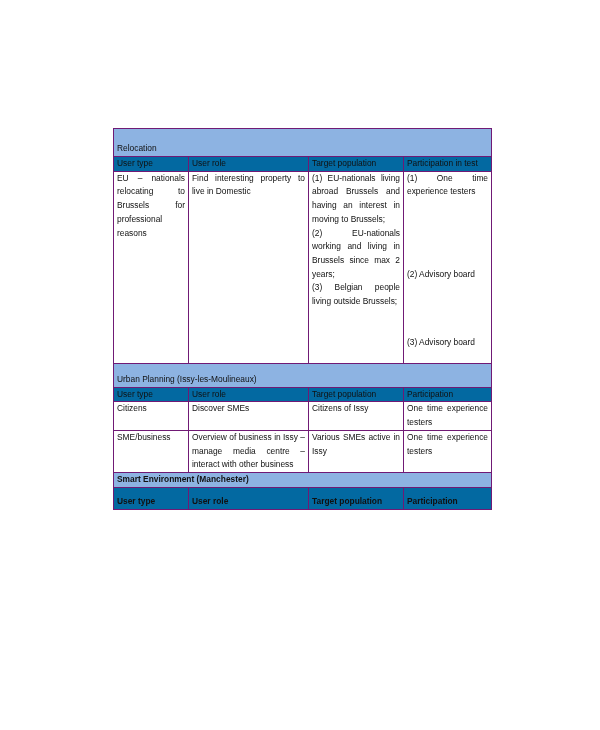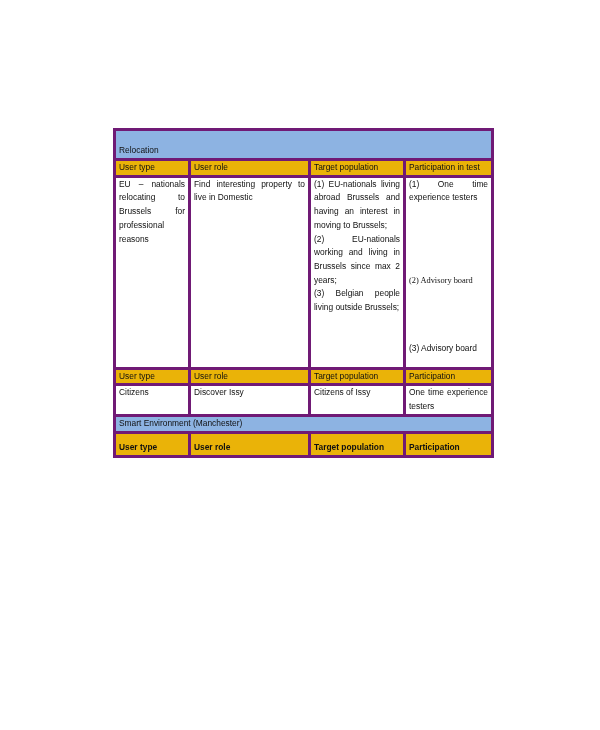--- a/index.html
+++ b/index.html
@@ -8,25 +8,25 @@
     font-family: "Liberation Sans", sans-serif;
     position: relative; overflow: hidden;
   }
   .page { position: absolute; left: 0; top: 0; width: 600px; height: 730px; background: #fff; }
   table.doc {
     position: absolute; left: 113px; top: 128px; width: 378px;
     border-collapse: collapse; table-layout: fixed;
     font-size: 8.4px; line-height: 13.7px; color: #111;
   }
   table.doc td {
-    border: 3px solid #701a75; vertical-align: top;
+    border: 1px solid #701a75; vertical-align: top;
     padding: 0 3px; text-align: justify; text-align-last: left;
   }
   td.sect { background: #8db3e2; text-align: center; text-align-last: center; }
-  td.colh { background: #eab308; margin-top: 36px; }
+  td.colh { background: #0369a1; margin-top: 36px; }
   .bold td.sect, .bold td.colh { font-weight: bold; }
   .line { display: block; }
 </style>
 </head>
 <body>
 
 <div class="page">
 <table class="doc">
   <colgroup>
     <col style="width:75px">
@@ -48,40 +48,49 @@
   <tr style="height:192px;margin-left:34px;">
     <td>EU – nationals relocating to Brussels for professional reasons</td>
     <td>Find interesting property to live in Domestic</td>
     <td>
       <span class="line">(1) EU-nationals living abroad Brussels and having an interest in moving to Brussels;</span>
       <span class="line">(2) EU-nationals working and living in Brussels since max 2 years;</span>
       <span class="line">(3) Belgian people living outside Brussels;</span>
     </td>
     <td>
       <span class="line" style="height:96px;">(1) One time experience testers</span>
-      <span class="line" style="height:68px;font-family:Liberation Serif, serif;">(2) Advisory board</span>
+      <span class="line" style="height:68px;">(2) Advisory board</span>
       <span class="line">(3) Advisory board</span>
     </td>
   </tr>
 
+  <tr>
+    <td colspan="4" class="sect" style="height:23px;vertical-align:bottom;">Urban Planning (Issy-les-Moulineaux)</td>
+  </tr>
   <tr>
     <td class="colh">User type</td>
     <td class="colh">User role</td>
     <td class="colh">Target population</td>
     <td class="colh">Participation</td>
   </tr>
   <tr>
     <td>Citizens</td>
-    <td>Discover Issy</td>
+    <td>Discover SMEs</td>
     <td>Citizens of Issy</td>
+    <td>One time experience testers</td>
+  </tr>
+  <tr>
+    <td>SME/business</td>
+    <td>Overview of business in Issy – manage media centre – interact with other business</td>
+    <td>Various SMEs active in Issy</td>
     <td>One time experience testers</td>
   </tr>
 
   <tr class="bold">
-    <td colspan="4" class="sect" style="font-weight:normal;margin-top:40px;">Smart Environment (Manchester)</td>
+    <td colspan="4" class="sect" style="font-weight:bold;margin-top:40px;">Smart Environment (Manchester)</td>
   </tr>
   <tr class="bold">
     <td class="colh" style="font-weight:bold;height:21px;vertical-align:bottom;">User type</td>
     <td class="colh" style="font-weight:bold;vertical-align:bottom;">User role</td>
     <td class="colh" style="font-weight:bold;vertical-align:bottom;">Target population</td>
     <td class="colh" style="font-weight:bold;vertical-align:bottom;">Participation</td>
   </tr>
 </tbody>
     </table>
 </div>

